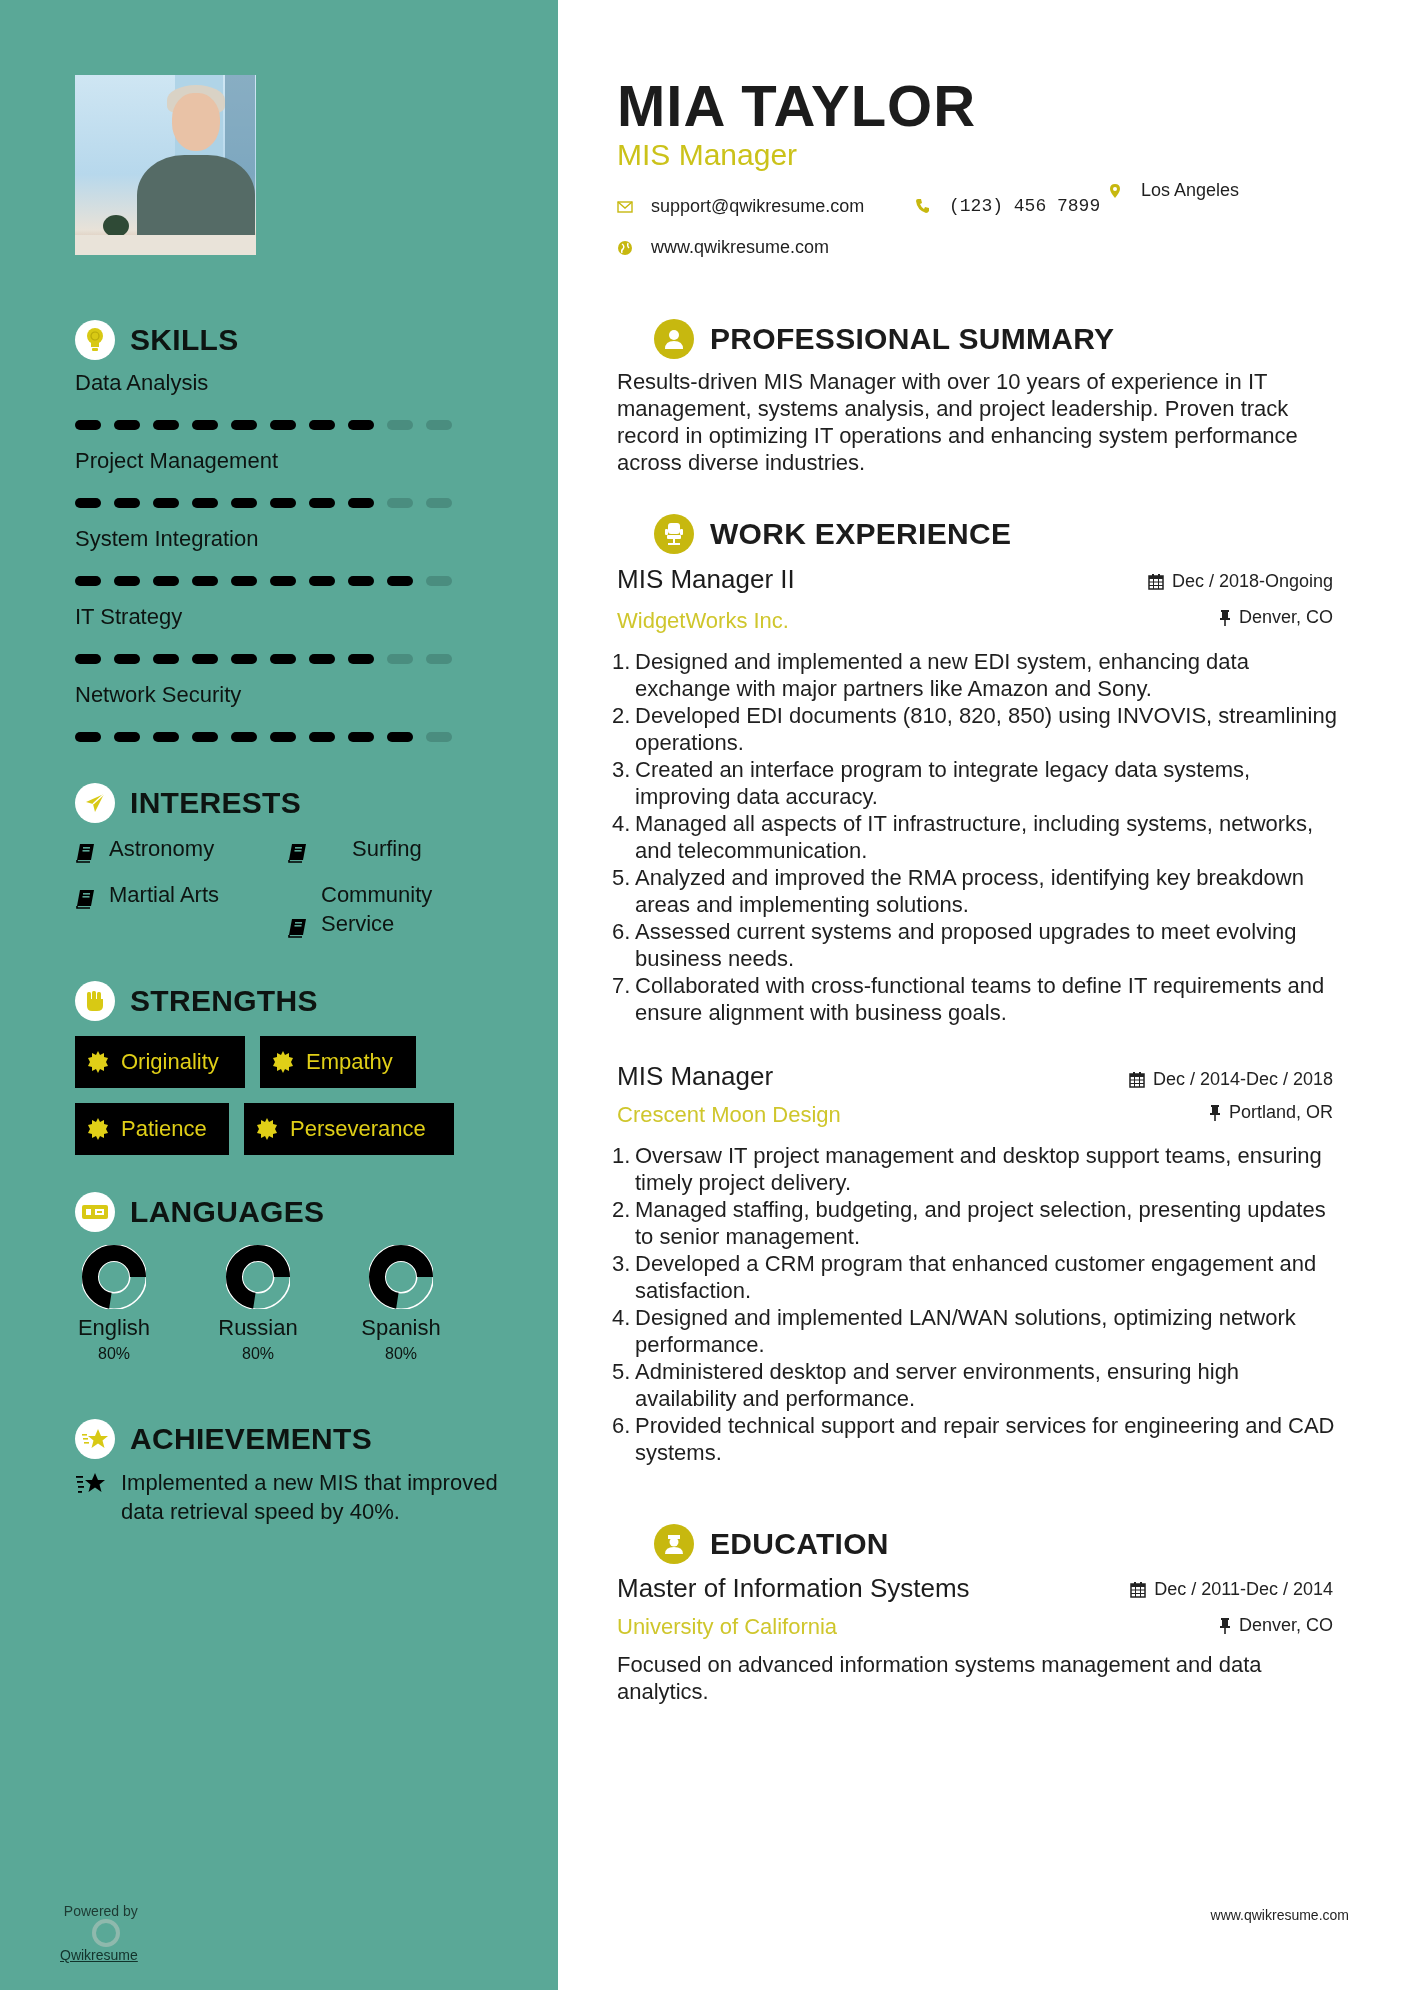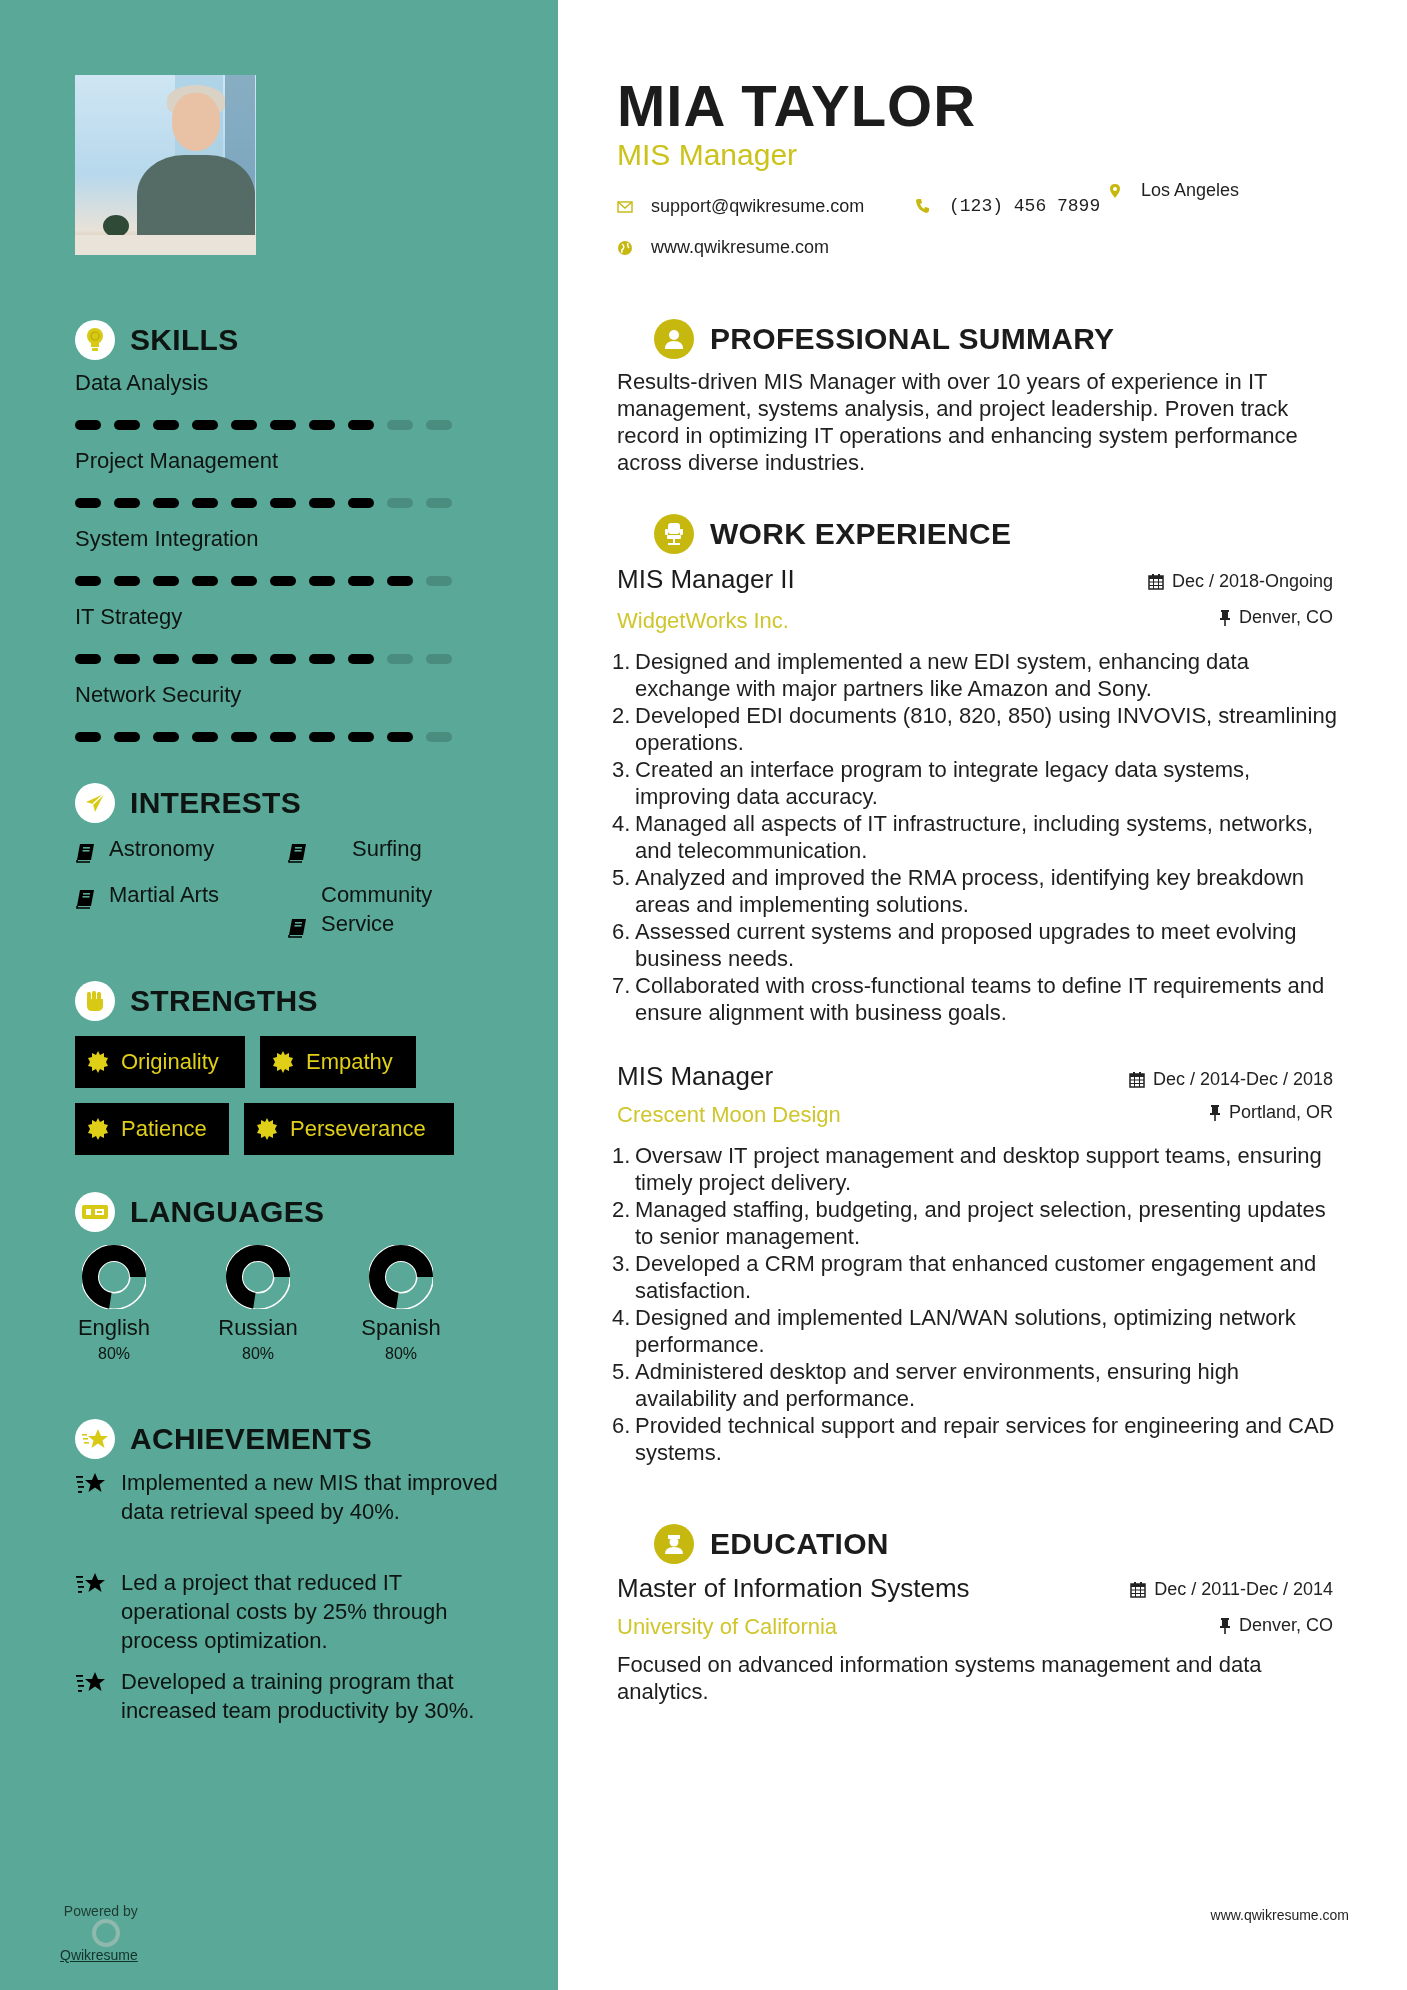--- a/index.html
+++ b/index.html
@@ -309,40 +309,20 @@
   <div class="ach" style="top:1468px;">
     <svg class="st" viewBox="0 0 32 28">
         <polygon points="20,3 23,10 30,10 24.5,14.5 26.5,22 20,17.5 13.5,22 15.5,14.5 10,10 17,10" fill="#000"></polygon>
         <rect x="1" y="6" width="7" height="1.8" fill="#000"></rect>
         <rect x="2" y="11" width="6" height="1.8" fill="#000"></rect>
         <rect x="3" y="16" width="6" height="1.8" fill="#000"></rect>
         <rect x="3" y="21" width="4" height="1.8" fill="#000"></rect>
       </svg>
     <span class="at">Implemented a new MIS that improved data retrieval speed by 40%.</span>
   </div>
-  <div class="ach" style="top:1568px;">
-    <svg class="st" viewBox="0 0 32 28">
-        <polygon points="20,3 23,10 30,10 24.5,14.5 26.5,22 20,17.5 13.5,22 15.5,14.5 10,10 17,10" fill="#000"></polygon>
-        <rect x="1" y="6" width="7" height="1.8" fill="#000"></rect>
-        <rect x="2" y="11" width="6" height="1.8" fill="#000"></rect>
-        <rect x="3" y="16" width="6" height="1.8" fill="#000"></rect>
-        <rect x="3" y="21" width="4" height="1.8" fill="#000"></rect>
-      </svg>
-    <span class="at">Led a project that reduced IT operational costs by 25% through process optimization.</span>
-  </div>
-  <div class="ach" style="top:1667px;">
-    <svg class="st" viewBox="0 0 32 28">
-        <polygon points="20,3 23,10 30,10 24.5,14.5 26.5,22 20,17.5 13.5,22 15.5,14.5 10,10 17,10" fill="#000"></polygon>
-        <rect x="1" y="6" width="7" height="1.8" fill="#000"></rect>
-        <rect x="2" y="11" width="6" height="1.8" fill="#000"></rect>
-        <rect x="3" y="16" width="6" height="1.8" fill="#000"></rect>
-        <rect x="3" y="21" width="4" height="1.8" fill="#000"></rect>
-      </svg>
-    <span class="at">Developed a training program that increased team productivity by 30%.</span>
-  </div>
 
   <div class="powered">
     <span>Powered by</span>
     <span class="ql"></span>
     <a>Qwikresume</a>
   </div>
 </aside>
 
 <main class="right"></main>
 

